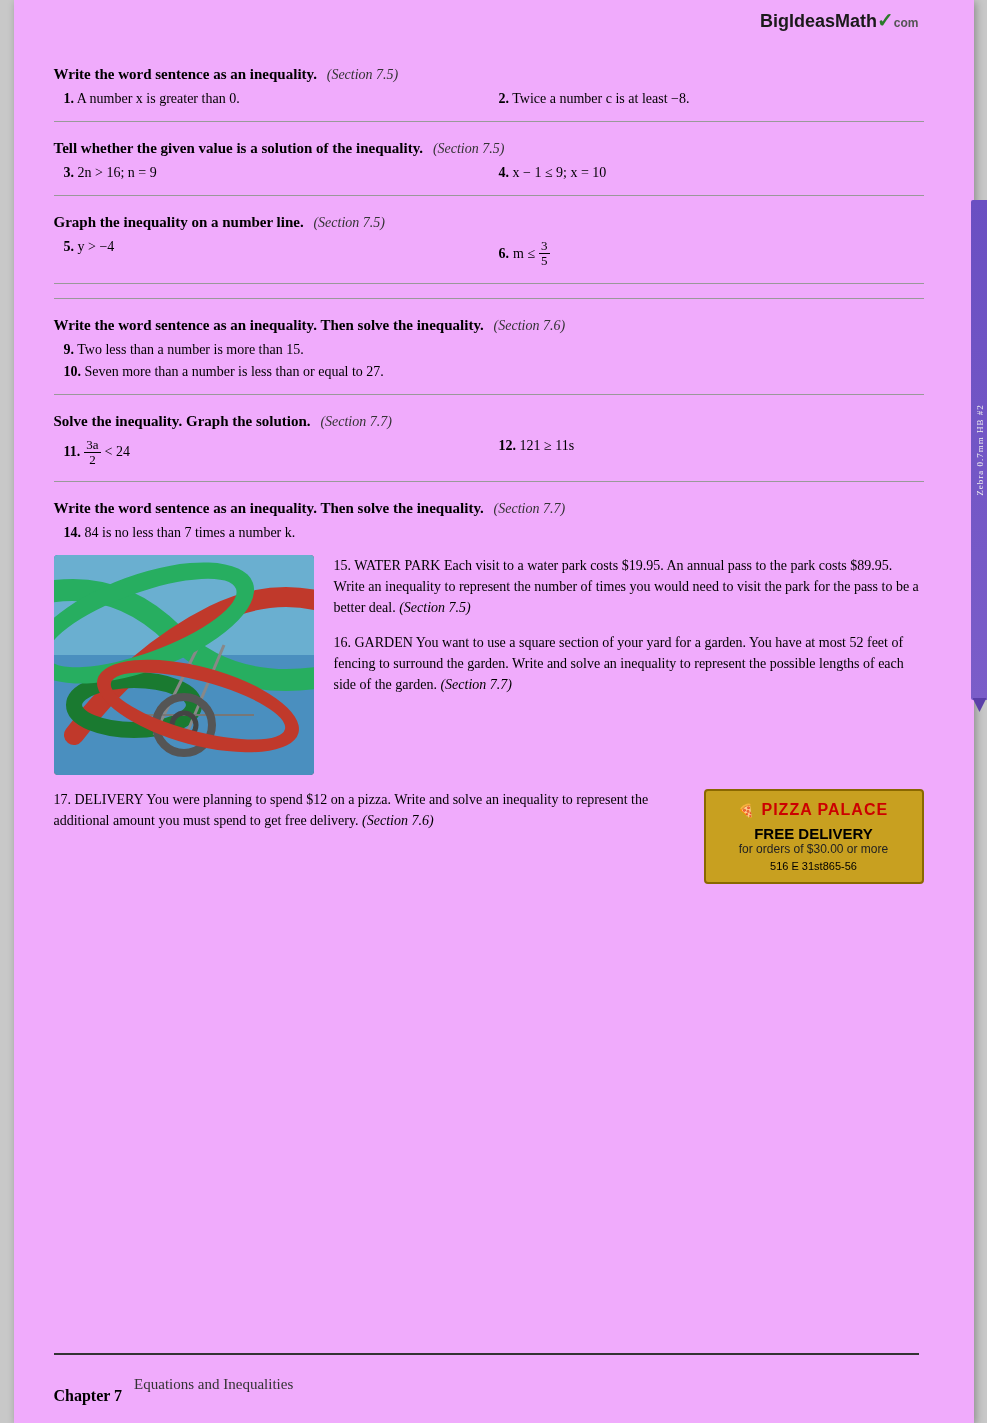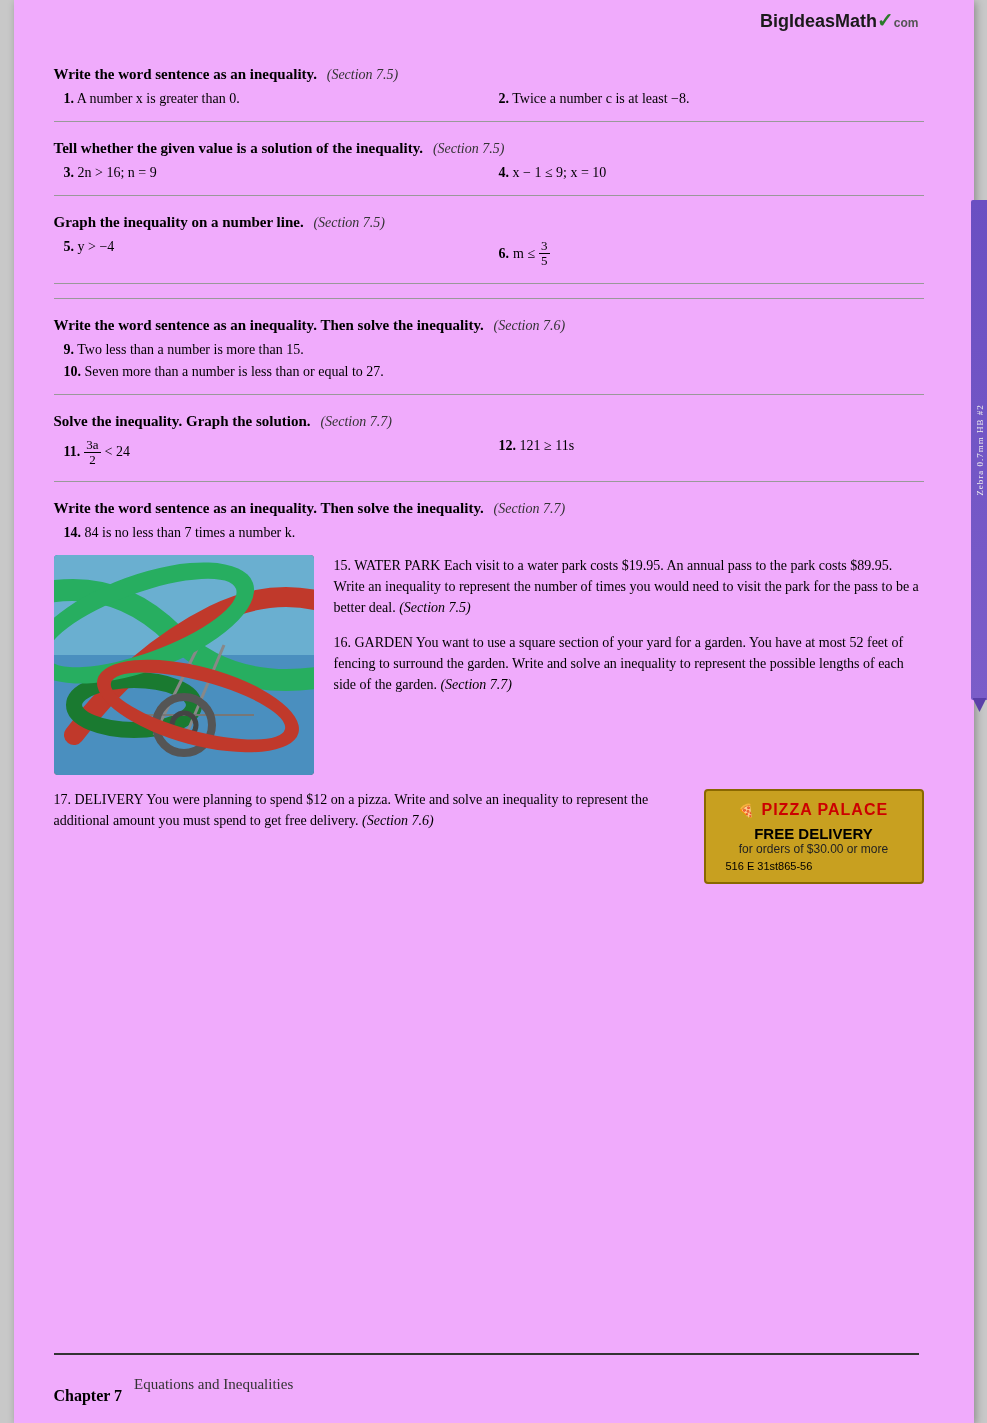--- a/index.html
+++ b/index.html
@@ -170,21 +170,21 @@
       margin-top: 6px;
       color: #000;
     }
     .pizza-detail {
       text-align: center;
       font-size: 12px;
       color: #222;
     }
     .pizza-footer {
       display: flex;
-      justify-content: flex-start;
+      justify-content: center;
       margin-top: 4px;
       font-size: 11px;
     }
     .chapter-footer {
       position: absolute;
       bottom: 18px;
       left: 40px;
       right: 55px;
       display: flex;
       align-items: center;

